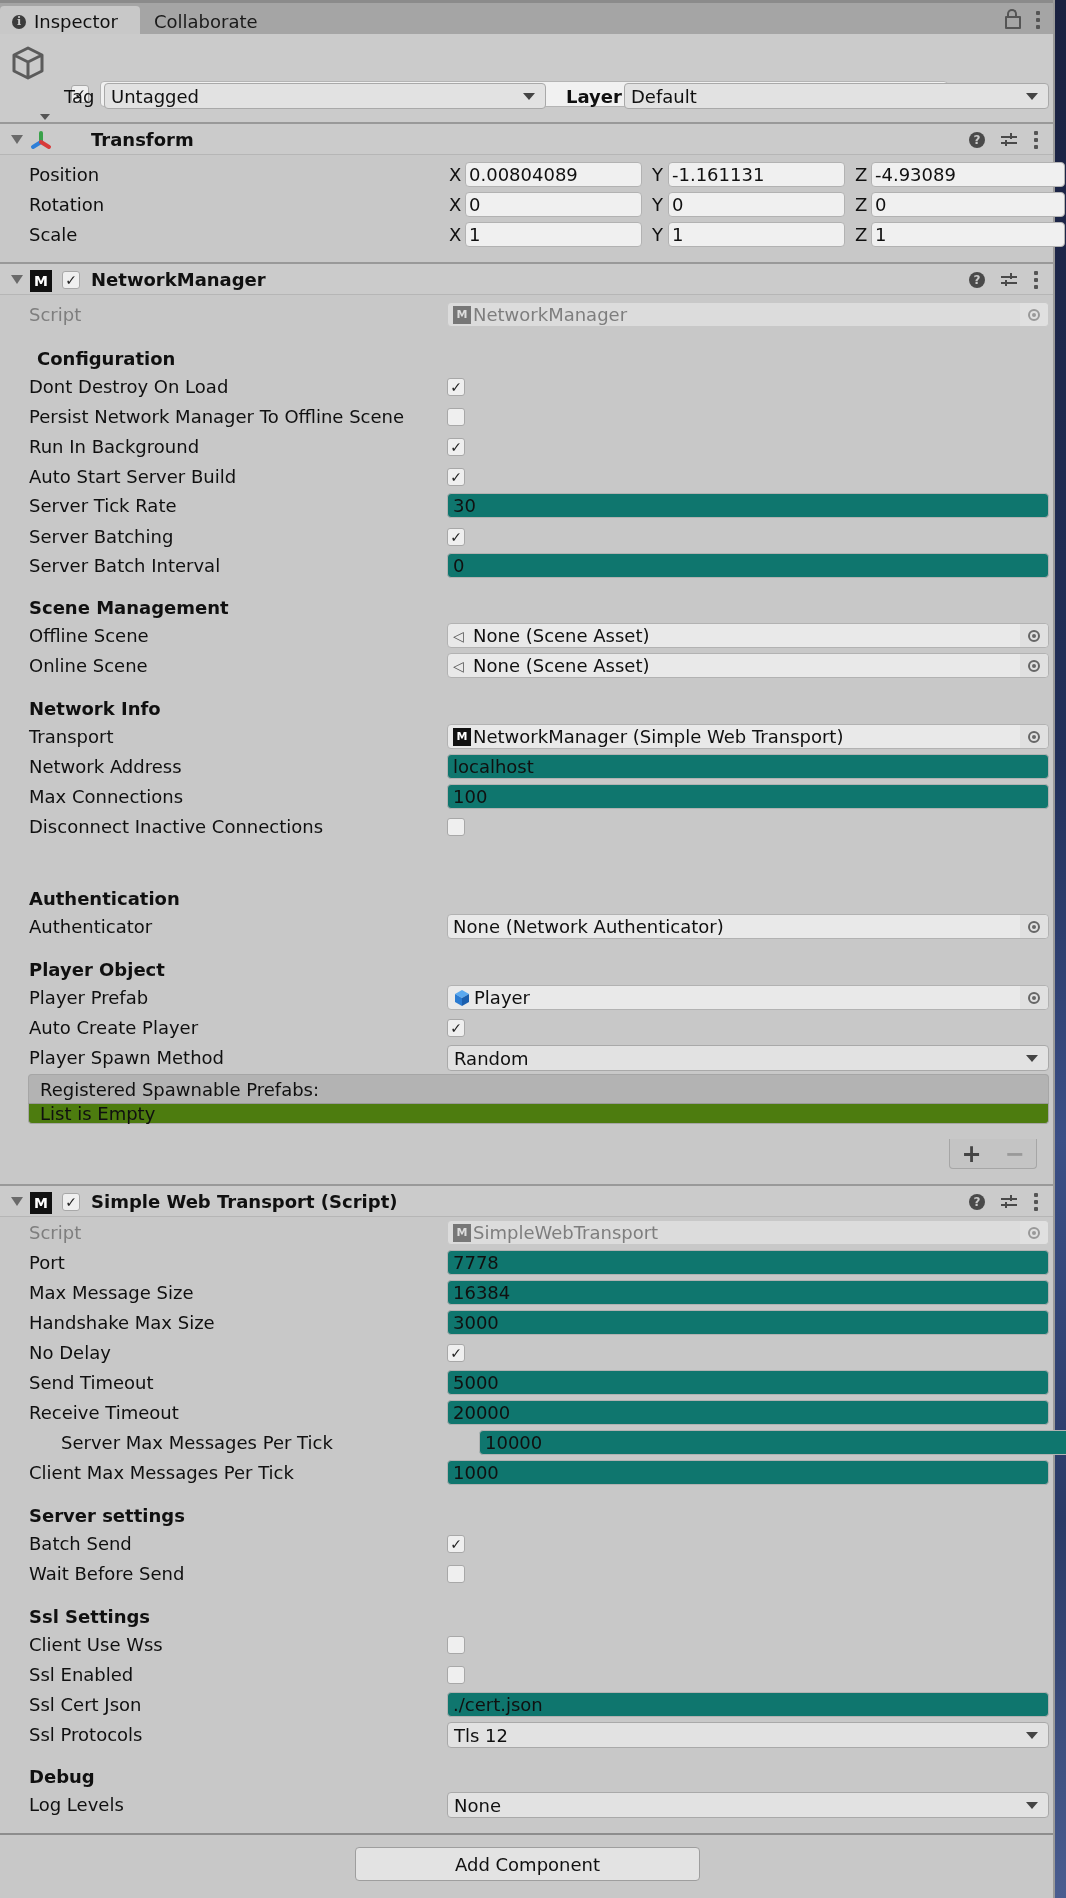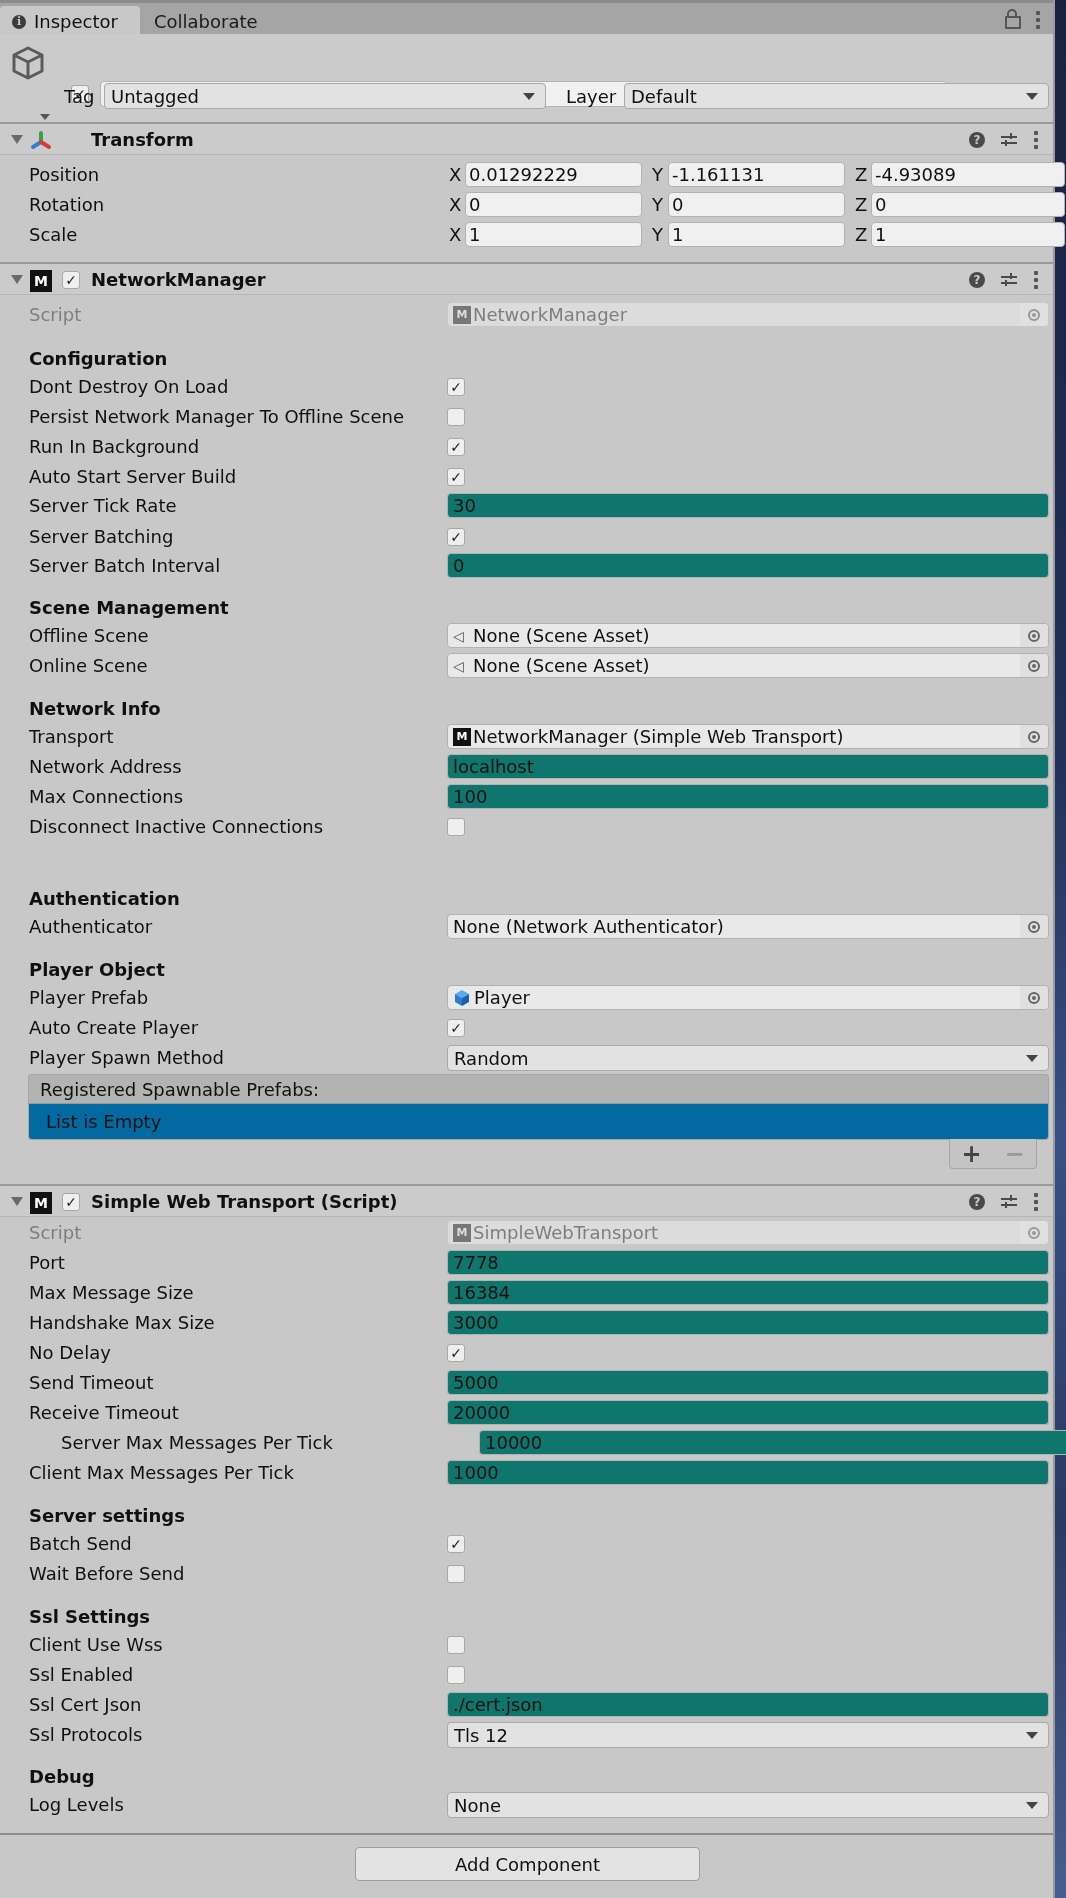--- a/index.html
+++ b/index.html
@@ -32,21 +32,21 @@
   .cbx { width:18px; height:18px; background:#efefef; border:1px solid #a8a8a8; border-radius:3px; box-sizing:border-box; display:inline-flex; align-items:center; justify-content:center; font-size:14px; color:#222; }
   .go-active { position:absolute; left:71px; top:51px; }
   .go-name { position:absolute; left:100px; top:47px; width:848px; height:26px; background:#f1f1f1; border:1px solid #b4b4b4; border-radius:4px; box-sizing:border-box; padding-left:4px; font-weight:bold; font-size:18px; display:flex; align-items:center; }
   .go-static-cb { position:absolute; left:956px; top:51px; }
   .go-static { position:absolute; left:982px; top:49px; font-size:18px; display:flex; align-items:center; gap:4px; }
   .caret-down { display:inline-block; width:0; height:0; border-left:6px solid transparent; border-right:6px solid transparent; border-top:7px solid #444; }
   .go-tag-label { position:absolute; left:64px; top:86px; }
   .dropdown { position:absolute; height:26px; background:#e2e2e2; border:1px solid #a9a9a9; border-radius:4px; box-sizing:border-box; padding-left:6px; display:flex; align-items:center; font-size:18px; }
   .dropdown .caret-down { position:absolute; right:10px; top:9px; }
   .go-tag { left:104px; top:83px; width:442px; }
-  .go-layer-label { position:absolute; left:566px; top:86px; }
+  .go-layer-label { position:absolute; left:566px; top:86px;font-weight:bold; }
   .go-layer { left:624px; top:83px; width:425px; }
 
   
   .comp-header { position:absolute; left:0; width:1053px; height:33px; background:#cbcbcb; border-top:2px solid #999; border-bottom:1px solid #b6b6b6; box-sizing:border-box; }
   .foldout { position:absolute; left:11px; top:11px; width:0; height:0; border-left:6px solid transparent; border-right:6px solid transparent; border-top:9px solid #6a6a6a; }
   .comp-icon { position:absolute; left:30px; top:6px; width:22px; height:22px; background:#111; color:#fff; font-weight:bold; font-size:14px; display:flex; align-items:center; justify-content:center; }
   .comp-cb { position:absolute; left:62px; top:7px; }
   .comp-title { position:absolute; left:91px; top:5px; font-weight:bold; font-size:18px; }
   .comp-actions { position:absolute; right:14px; top:7px; display:flex; gap:16px; align-items:center; }
   .help-icon { width:16px; height:16px; border-radius:50%; background:#4a4a4a; color:#cbcbcb; font-size:12px; font-weight:bold; display:flex; align-items:center; justify-content:center; }
@@ -71,21 +71,21 @@
   .field.ro .mini { background:#777; color:#ddd; }
   .scene-icon { width:16px; height:16px; margin-right:4px; color:#555; font-size:14px; }
   .prefab-icon { width:18px; height:18px; margin-right:3px; }
   .row-cb { position:absolute; left:447px; top:4px; }
   .vec { position:absolute; top:0; height:25px; display:flex; align-items:center; }
   .vec span.axis { width:16px; font-size:18px; }
   .vec .vf { width:177px; height:25px; background:#f0f0f0; border:1px solid #b2b2b2; border-radius:4px; box-sizing:border-box; padding-left:3px; display:flex; align-items:center; font-size:18px; }
 
   
   .list-head { position:absolute; left:28px; top:1074px; width:1021px; height:30px; background:#b3b3b3; border:1px solid #a6a6a6; border-bottom:1px solid #999; border-radius:4px 4px 0 0; box-sizing:border-box; padding-left:11px; display:flex; align-items:center; font-size:18px; }
-  .list-body { position:absolute; left:28px; top:1104px; width:1021px; height:36px; background:#0369a1; border:1px solid #a6a6a6; border-top:none; border-radius:0 0 4px 4px; box-sizing:border-box; padding-left:17px; display:flex; align-items:center; font-size:18px; }
+  .list-body { position:absolute; left:28px; top:1104px; width:1021px; height:20px; background:#4d7c0f; border:1px solid #a6a6a6; border-top:none; border-radius:0 0 4px 4px; box-sizing:border-box; padding-left:11px; display:flex; align-items:center; font-size:18px; }
   .list-footer { position:absolute; left:949px; top:1139px; width:88px; height:30px; background:#c4c4c4; border:1px solid #a6a6a6; border-top:none; border-radius:0 0 4px 4px; box-sizing:border-box; display:flex; align-items:center; justify-content:space-around; font-size:24px; font-weight:bold; }
   .list-footer .add { color:#444; } .list-footer .rem { color:#999; }
 
   .bottom-sep { position:absolute; left:0; top:1833px; width:1053px; height:2px; background:#8d8d8d; }
   .add-comp { position:absolute; left:355px; top:1847px; width:345px; height:34px; background:#e3e3e3; border:1px solid #9e9e9e; border-radius:4px; box-sizing:border-box; display:flex; align-items:center; justify-content:center; font-size:18px; }
 </style>
 </head>
 <body>
 
 <div class="panel">
@@ -151,21 +151,21 @@
           <i></i>
           <i></i>
         </span>
     </div>
   </div>
 
   <div class="row" style="top:162px;">
     <span class="lbl">Position</span>
     <div class="vec" style="left:449px;">
         <span class="axis">X</span>
-        <div class="vf">0.01292229</div>
+        <div class="vf">0.00804089</div>
       </div>
     <div class="vec" style="left:652px;">
         <span class="axis">Y</span>
         <div class="vf">-1.161131</div>
       </div>
     <div class="vec" style="left:855px;">
         <span class="axis">Z</span>
         <div class="vf" style="width:194px;">-4.93089</div>
       </div>
   </div>
@@ -223,21 +223,21 @@
     <span class="lbl dim">Script</span>
     <div class="field ro">
       <span class="mini">M</span>
       <span>NetworkManager</span>
       <span class="pick">
           <span class="pick-icon"></span>
         </span>
     </div>
   </div>
 
-  <span class="section" style="top:348px;">Configuration</span>
+  <span class="section" style="top:348px;margin-left:8px;">Configuration</span>
   <div class="row" style="top:374px;">
     <span class="lbl">Dont Destroy On Load</span>
     <span class="cbx row-cb">✓</span>
   </div>
   <div class="row" style="top:404px;">
     <span class="lbl">Persist Network Manager To Offline Scene</span>
     <span class="cbx row-cb"></span>
   </div>
   <div class="row" style="top:434px;">
     <span class="lbl">Run In Background</span>

